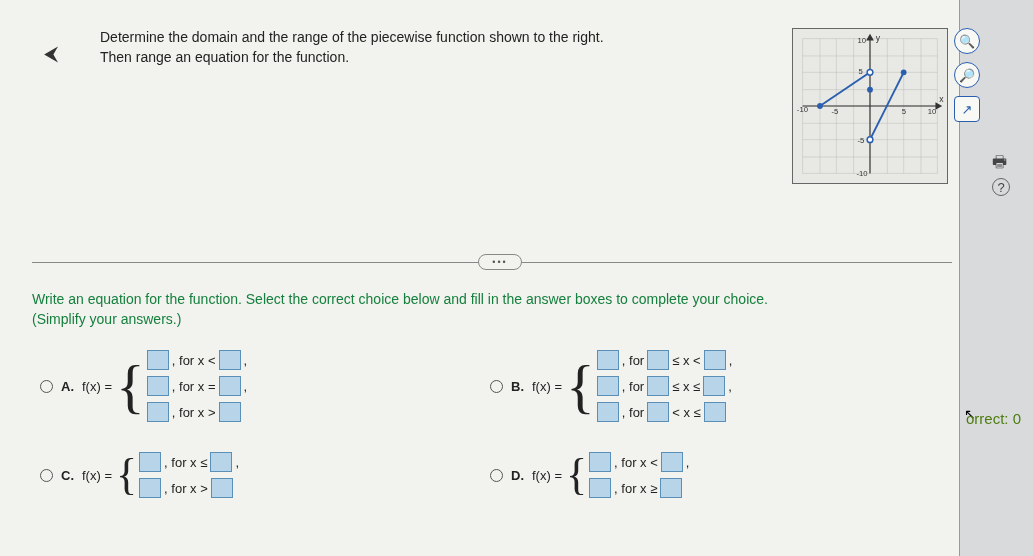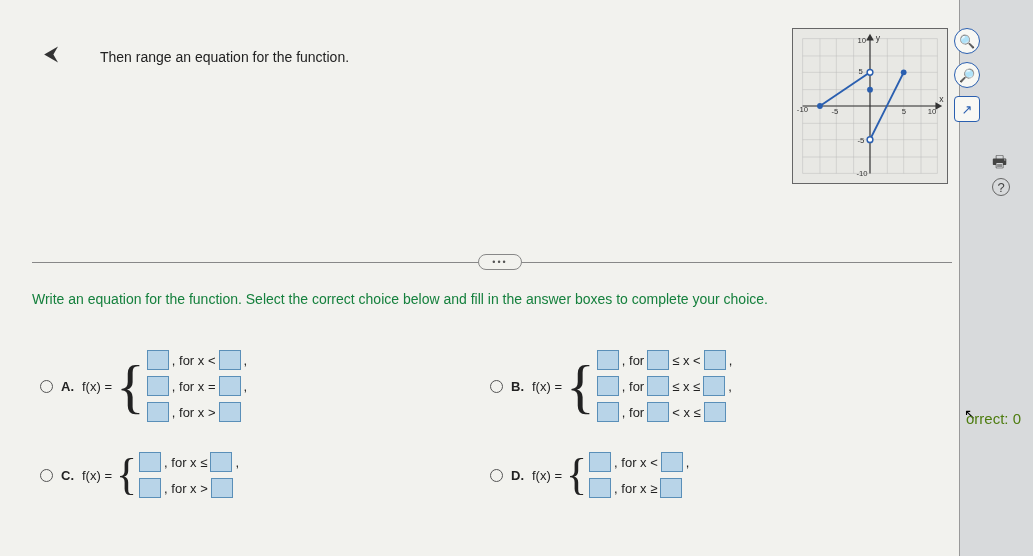--- a/index.html
+++ b/index.html
@@ -31,21 +31,21 @@
   .cursor-arrow { position: absolute; left: 964px; top: 406px; font-size: 14px; color: #000; }
 </style>
 </head>
 <body>
 
 <div class="main-panel">
 
   <div class="back-btn">⮜</div>
 
   <div class="question-text">
-    <br>
+    <span>Determine the domain and the range of the piecewise function shown to the right.</span><br>
     <span>Then range an equation for the function.</span>
   </div>
 
   <div class="graph-box">
     <svg viewBox="0 0 160 160">
       <g stroke="#bbb" stroke-width="0.5">
         <line x1="10" y1="10" x2="10" y2="150"></line>
           <line x1="28" y1="10" x2="28" y2="150"></line>
         <line x1="45" y1="10" x2="45" y2="150"></line>
           <line x1="63" y1="10" x2="63" y2="150"></line>
@@ -98,20 +98,21 @@
     <div class="tool-btn" style="border-radius:4px">
         <span>↗</span>
       </div>
   </div>
 
   <div class="divider-line"></div>
   <div class="more-pill">•••</div>
 
   <div class="part-text">
     <span>Write an equation for the function. Select the correct choice below and fill in the answer boxes to complete your choice.</span><br>
+    <span>(Simplify your answers.)</span>
   </div>
 
   <div class="choices">
     <div class="choice-row">
 
       <div class="choice">
         <span class="radio"></span>
         <span class="choice-label">A.</span>
         <span class="fx">f(x) =</span>
         <span class="brace">{</span>

